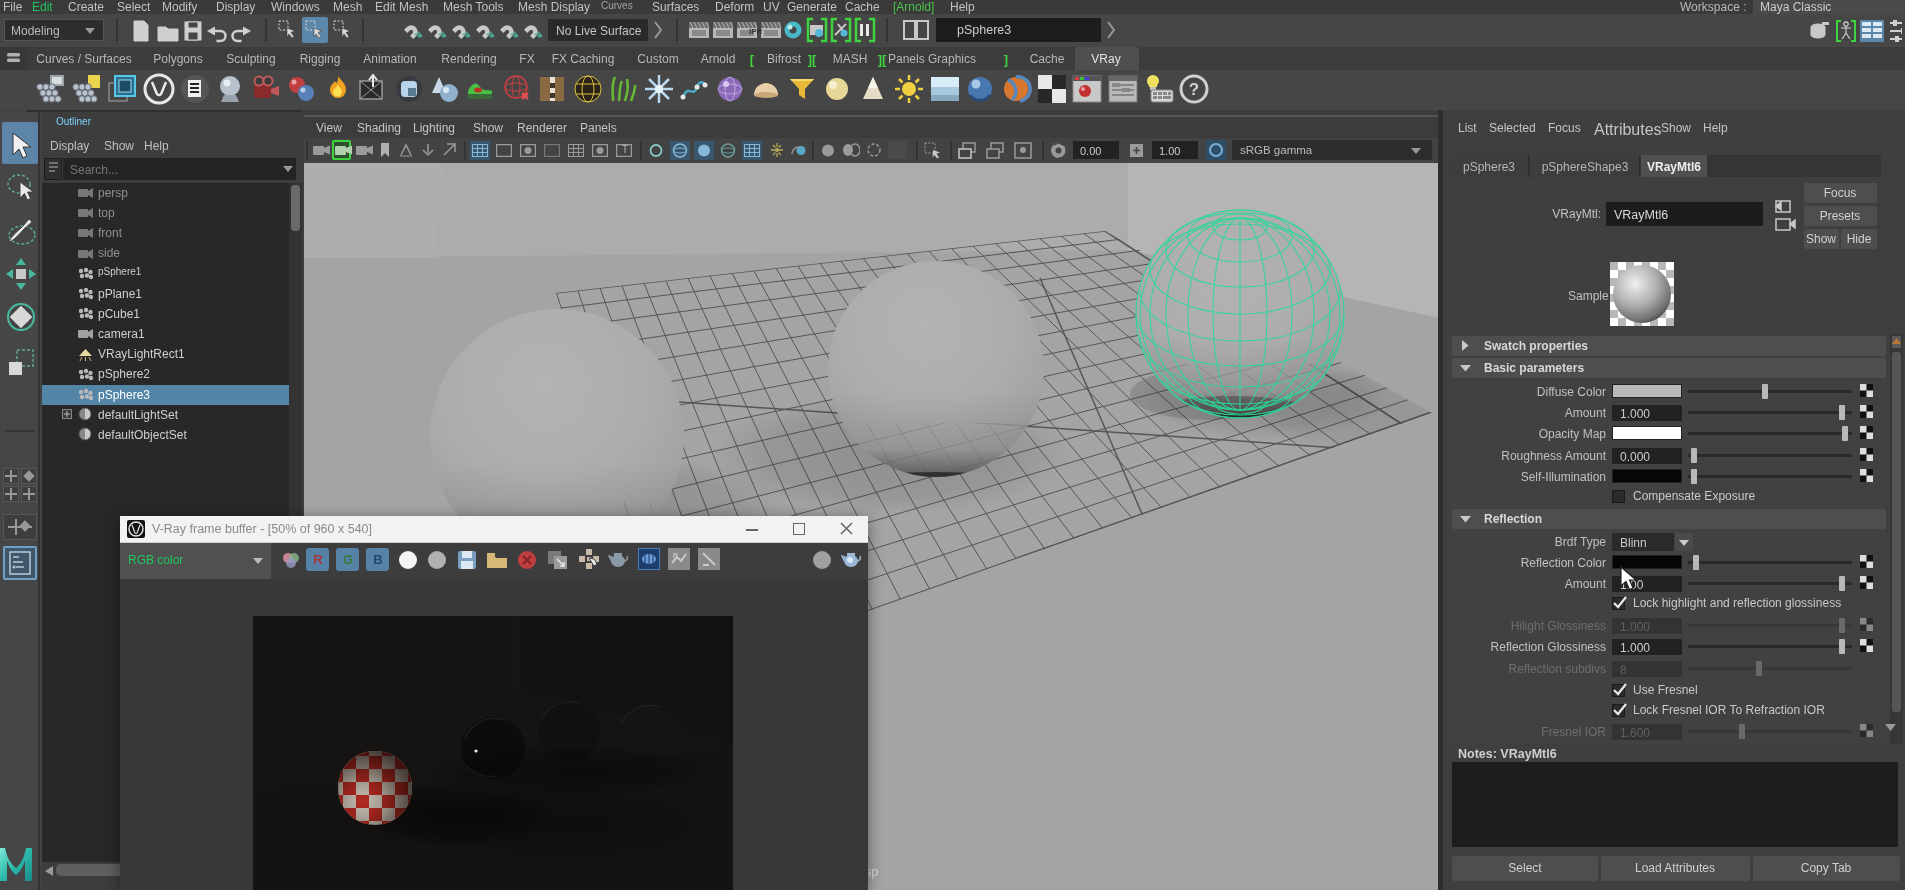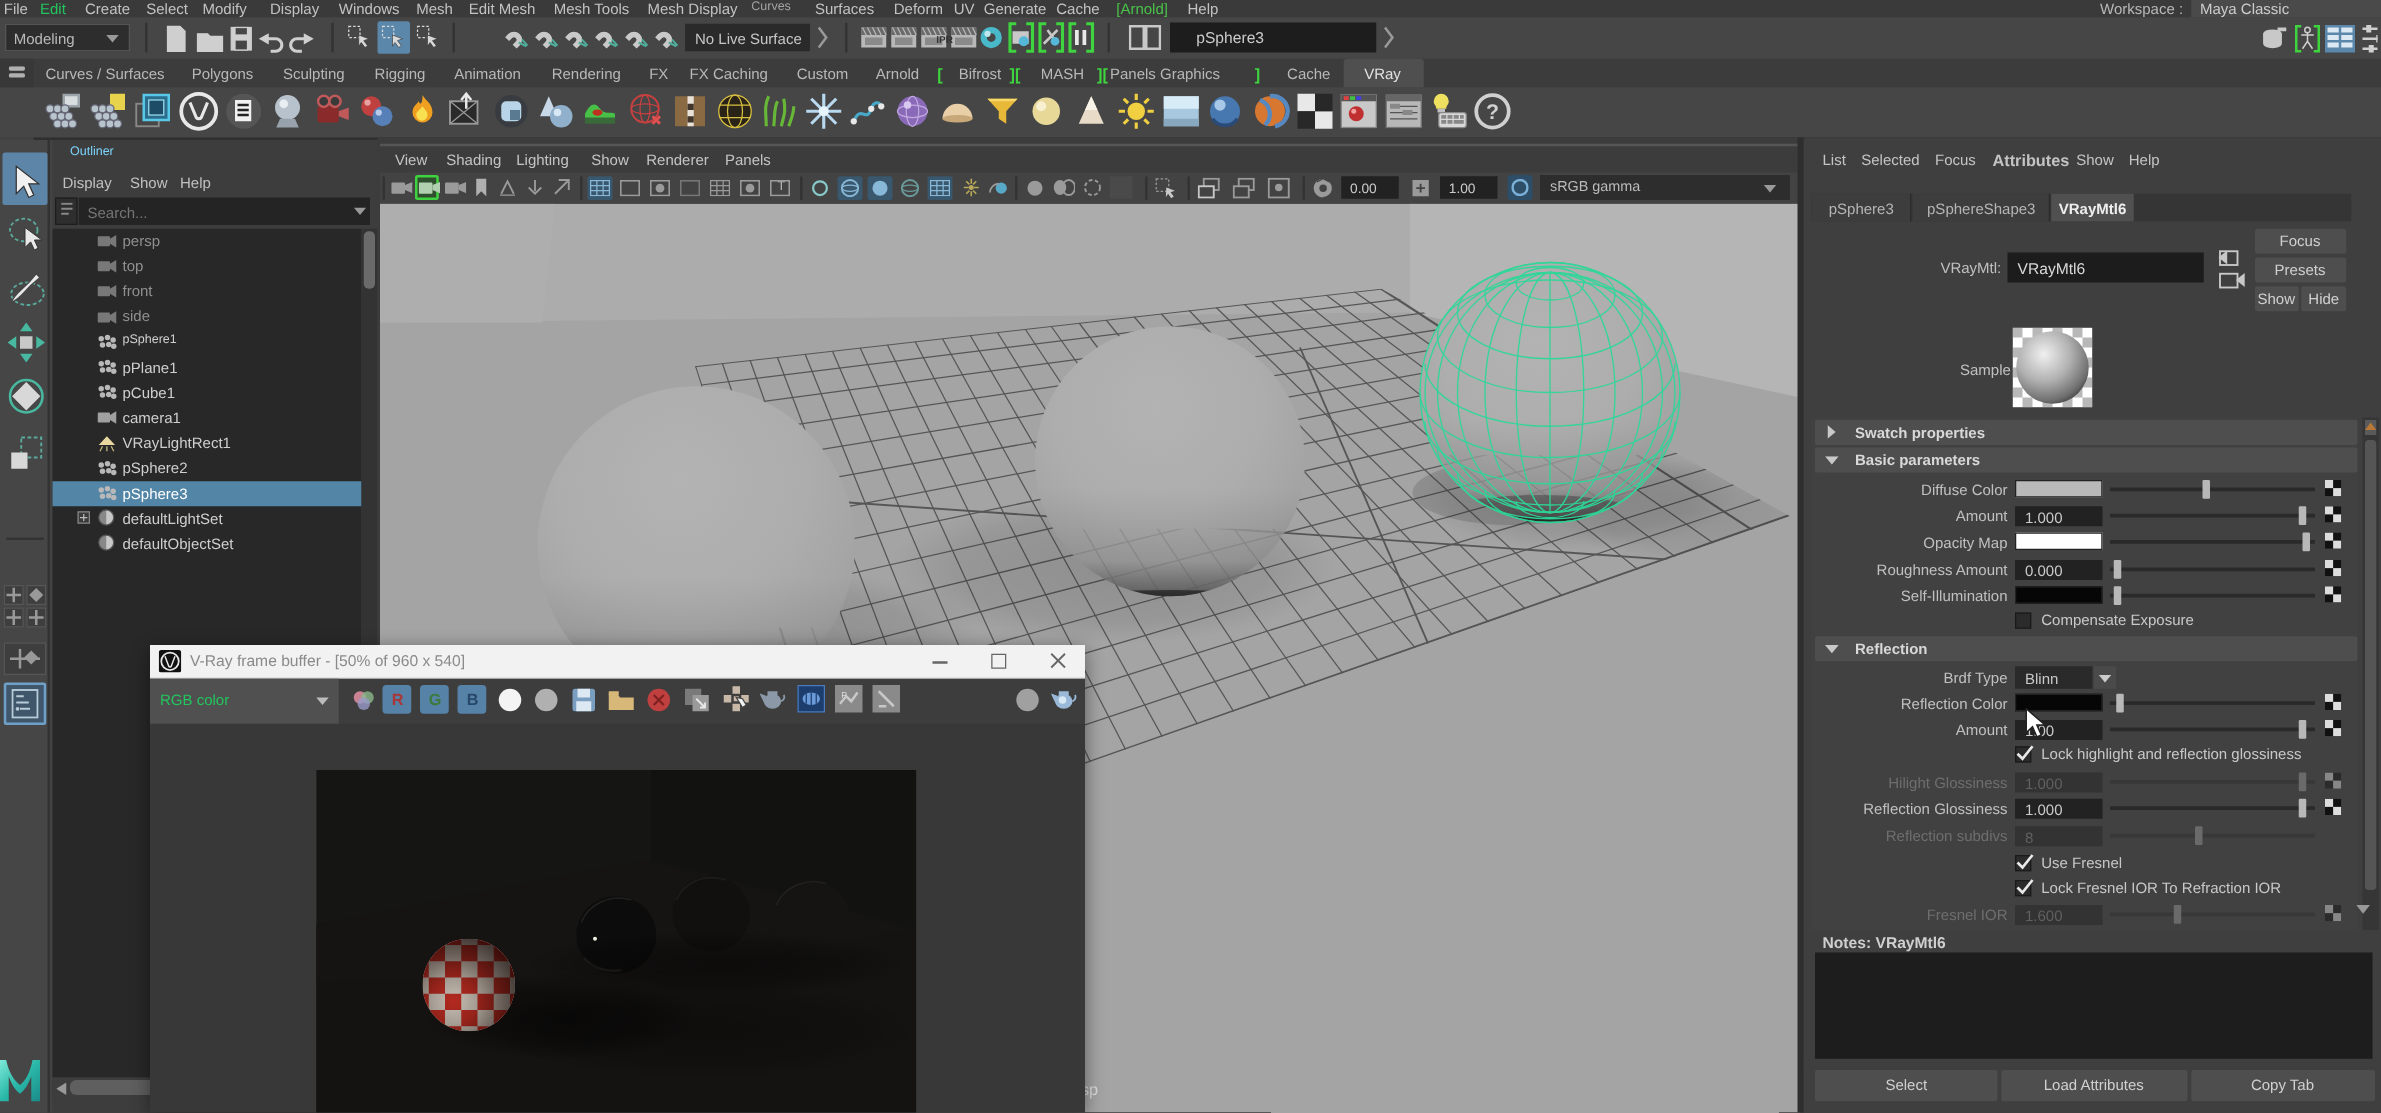--- a/index.html
+++ b/index.html
@@ -1101,21 +1101,21 @@
       <line x1="1240" y1="218" x2="1240" y2="410"></line>
       <circle cx="1240" cy="314" r="104"></circle>
     </g>
     <text x="846" y="876" font-size="13" fill="#dcdcdc" font-family="Liberation Sans">persp</text>
   </svg>
 <div style="position:absolute;left:1438px;top:110px;width:5px;height:780px;background:#2e2e2e;"></div>
 <div style="position:absolute;left:1443px;top:110px;width:462px;height:780px;background:#3f3f3f;"></div>
 <div style="position:absolute;left:1458px;top:122px;font-size:12px;color:#c4c4c4;font-weight:400;white-space:nowrap;letter-spacing:0px;line-height:1">List</div>
 <div style="position:absolute;left:1489px;top:122px;font-size:12px;color:#c4c4c4;font-weight:400;white-space:nowrap;letter-spacing:0px;line-height:1">Selected</div>
 <div style="position:absolute;left:1548px;top:122px;font-size:12px;color:#c4c4c4;font-weight:400;white-space:nowrap;letter-spacing:0px;line-height:1">Focus</div>
-<div style="position:absolute;left:1594px;top:122px;font-size:13px;color:#c4c4c4;font-weight:700;white-space:nowrap;letter-spacing:0px;line-height:1">Attributes</div>
+<div style="position:absolute;left:1594px;top:122px;font-size:16px;color:#c4c4c4;font-weight:400;white-space:nowrap;letter-spacing:0px;line-height:1">Attributes</div>
 <div style="position:absolute;left:1661px;top:122px;font-size:12px;color:#c4c4c4;font-weight:400;white-space:nowrap;letter-spacing:0px;line-height:1">Show</div>
 <div style="position:absolute;left:1703px;top:122px;font-size:12px;color:#c4c4c4;font-weight:400;white-space:nowrap;letter-spacing:0px;line-height:1">Help</div>
 <div style="position:absolute;left:1449px;top:155px;width:432px;height:22px;background:#353535;"></div>
 <div style="position:absolute;left:1449px;top:155px;width:80px;height:22px;background:#3d3d3d;border-right:1px solid #2c2c2c;"></div>
 <div style="position:absolute;left:1489px;top:161px;transform:translateX(-50%);font-size:12px;color:#b5b5b5;font-weight:400;white-space:nowrap;letter-spacing:0px;line-height:1">pSphere3</div>
 <div style="position:absolute;left:1530px;top:155px;width:110px;height:22px;background:#3d3d3d;border-right:1px solid #2c2c2c;"></div>
 <div style="position:absolute;left:1585px;top:161px;transform:translateX(-50%);font-size:12px;color:#b5b5b5;font-weight:400;white-space:nowrap;letter-spacing:0px;line-height:1">pSphereShape3</div>
 <div style="position:absolute;left:1641px;top:155px;width:66px;height:22px;background:#505050;"></div>
 <div style="position:absolute;left:1674px;top:161px;transform:translateX(-50%);font-size:12px;color:#eeeeee;font-weight:700;white-space:nowrap;letter-spacing:0px;line-height:1">VRayMtl6</div>
 <div style="position:absolute;right:304px;top:208px;font-size:12px;color:#c0c0c0;font-weight:400;white-space:nowrap;letter-spacing:0px;line-height:1">VRayMtl:</div>

